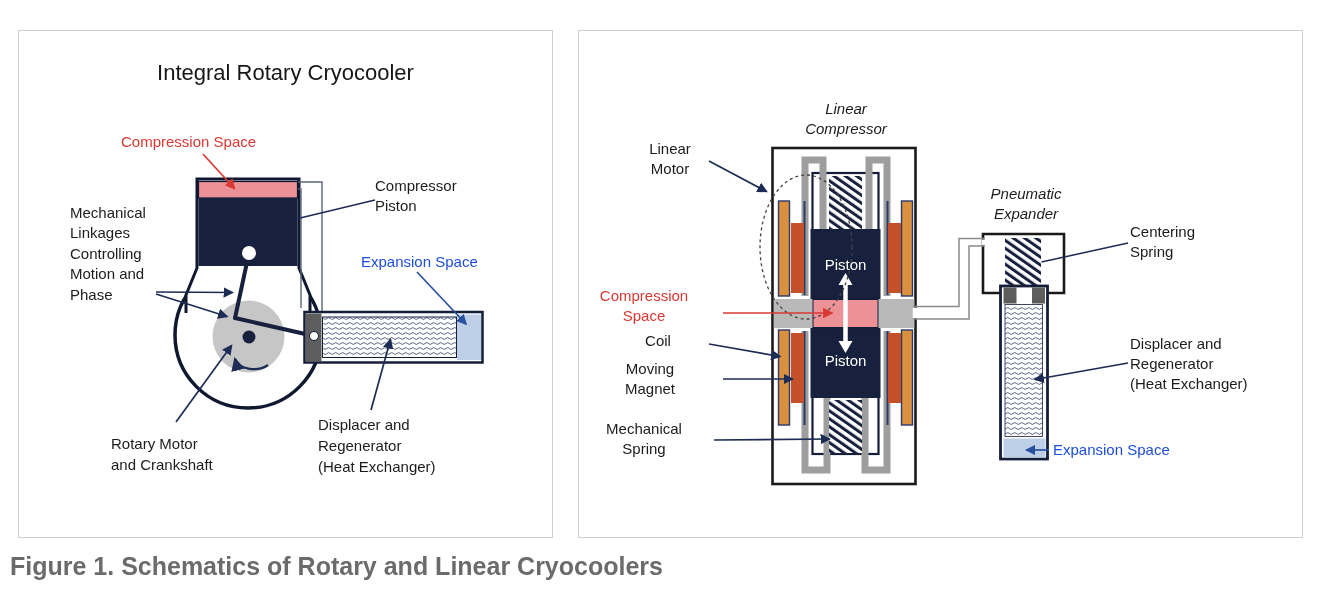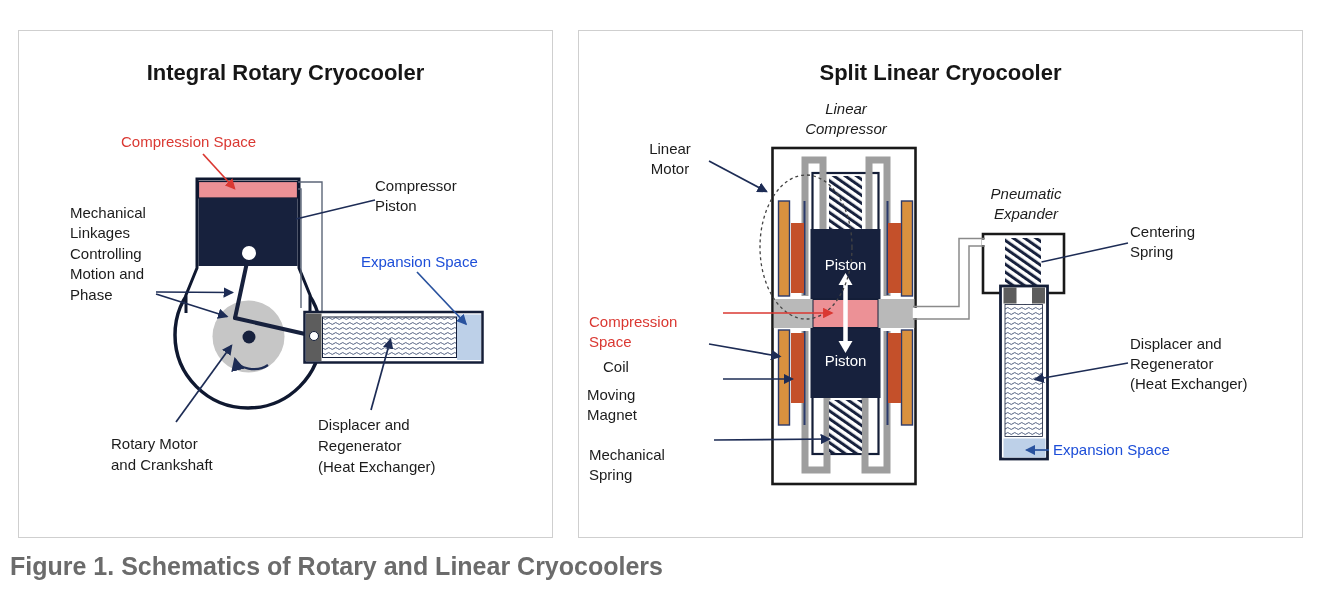--- a/index.html
+++ b/index.html
@@ -2,25 +2,25 @@
 <html><head>
 <meta charset="utf-8">
 <style>
   html,body{margin:0;padding:0;background:#ffffff;width:1338px;height:608px;overflow:hidden;
     font-family:"Liberation Sans","DejaVu Sans",sans-serif;}
   .panel{position:absolute;background:#fff;border:1.6px solid #cfcfcf;}
   #panel-left{left:18px;top:30px;width:533px;height:506px;}
   #panel-right{left:578px;top:30px;width:723px;height:506px;}
   .panel svg{position:absolute;left:0;top:0;}
   .lbl{position:absolute;font-size:15px;line-height:20px;color:#1c1c1c;white-space:pre-line;}
-  .ttl{position:absolute;left:0;right:0;text-align:center;font-size:22px;font-weight:bold;color:#161616;}
+  .ttl{position:absolute;left:0;right:0;text-align:center;font-size:22px;font-weight:normal;color:#161616;}
   .ital{font-style:italic;text-align:center;}
   .red{color:#da3832;}
   .blue{color:#1d4ed8;}
-  .ralign{text-align:left;margin-top:26px;}
+  .ralign{text-align:center;}
   .white-lbl{color:#ffffff;text-align:center;}
   #caption{position:absolute;left:10px;top:552px;font-size:25px;font-weight:bold;color:#6b6b6b;}
 </style>
 </head>
 <body>
 
 <svg width="0" height="0" style="position:absolute" aria-hidden="true">
   <defs>
     <pattern id="wavy" width="7" height="5" patternUnits="userSpaceOnUse">
       <rect width="7" height="5" fill="#ffffff"></rect>
@@ -159,33 +159,32 @@
     <path d="M130,130 L187.5,160.5" stroke="#1d2c55" stroke-width="1.7" fill="none" marker-end="url(#mN)"></path>
     <path d="M144,282 L253,282" stroke="#da3832" stroke-width="1.7" fill="none" marker-end="url(#mR)"></path>
     <path d="M130,313 L201,325.5" stroke="#1d2c55" stroke-width="1.7" fill="none" marker-end="url(#mN)"></path>
     <path d="M144,348 L213.5,348" stroke="#1d2c55" stroke-width="1.7" fill="none" marker-end="url(#mN)"></path>
     <path d="M135,409 L250.5,408" stroke="#1d2c55" stroke-width="1.7" fill="none" marker-end="url(#mN)"></path>
     <path d="M549,212 L462.5,231" stroke="#1d2c55" stroke-width="1.5" fill="none"></path>
     <path d="M549,332 L456,348.5" stroke="#1d2c55" stroke-width="1.7" fill="none" marker-end="url(#mN)"></path>
     <path d="M470,419 L447.5,419" stroke="#29529e" stroke-width="1.7" fill="none" marker-end="url(#mB)"></path>
   </svg>
 
-  <div class="ttl" style="top:29px">Split Linear Cryocooler</div>
   <div class="lbl ital" style="left:207px;top:68px;width:120px">Linear
 Compressor</div>
   <div class="lbl" style="left:62px;top:108px;width:58px;text-align:center">Linear
 Motor</div>
   <div class="lbl ital" style="left:387px;top:153px;width:120px">Pneumatic
 Expander</div>
   <div class="lbl" style="left:551px;top:191px">Centering
 Spring</div>
   <div class="lbl red ralign" style="left:10px;top:255px;width:110px">Compression
 Space</div>
   <div class="lbl ralign" style="left:24px;top:300px;width:110px">Coil</div>
-  <div class="lbl ralign" style="left:8px;top:328px;width:110px">Moving
+  <div class="lbl ralign" style="left:16px;top:328px;width:110px">Moving
 Magnet</div>
   <div class="lbl ralign" style="left:10px;top:388px;width:110px">Mechanical
 Spring</div>
   <div class="lbl" style="left:551px;top:303px">Displacer and
 Regenerator
 (Heat Exchanger)</div>
   <div class="lbl blue" style="left:474px;top:409px">Expansion Space</div>
   <div class="lbl white-lbl" style="left:236px;top:224px;width:61px">Piston</div>
   <div class="lbl white-lbl" style="left:236px;top:320px;width:61px">Piston</div>
 </div>

